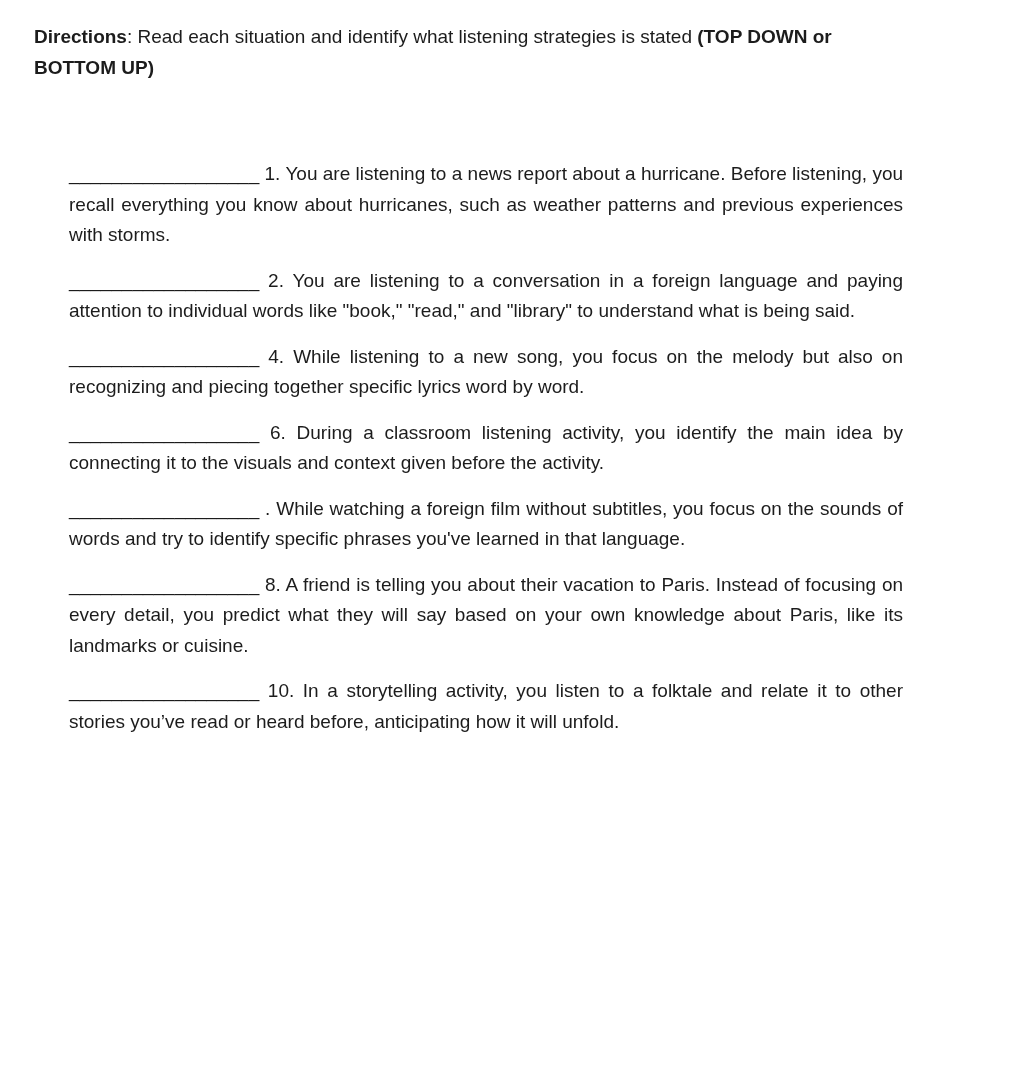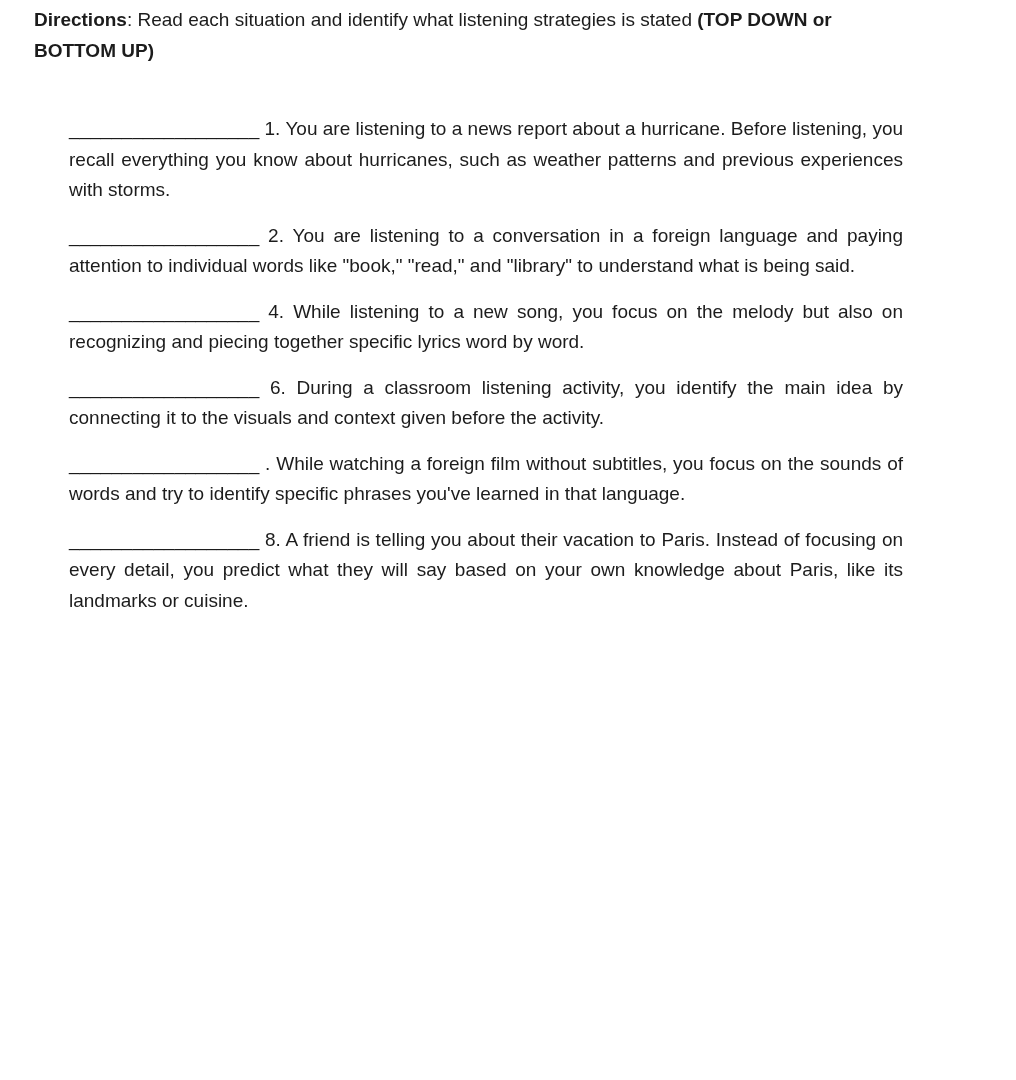--- a/index.html
+++ b/index.html
@@ -8,36 +8,36 @@
     background: #ffffff;
   }
   body {
     width: 1016px;
     height: 1080px;
     font-family: "Liberation Sans", "DejaVu Sans", sans-serif;
     color: #1c1c1c;
     overflow: hidden;
   }
   .page {
-    padding-top: 4px;
+    padding-top: 21px;
   }
   .directions {
     margin: 0 0 0 34px;
     max-width: 880px;
     font-size: 19px;
     line-height: 31px;
     text-align: left;
   }
   .directions .bold {
     font-weight: 700;
   }
   .items {
     margin-left: 69px;
     width: 834px;
-    margin-top: 48px;
+    margin-top: 76px;
   }
   .item {
     font-size: 19px;
     line-height: 30.5px;
     margin: 0 0 15px 0;
     text-align: justify;
     text-align-last: left;
   }
   .item .blank {
     letter-spacing: 0;
@@ -61,15 +61,16 @@
     <p class="item"><span class="blank">__________________</span> <span>4.</span> <span>While listening to a new song, you focus on the melody but also on recognizing and piecing together specific lyrics word by word.</span></p>
 
 
     <p class="item"><span class="blank">__________________</span> <span>6.</span> <span>During a classroom listening activity, you identify the main idea by connecting it to the visuals and context given before the activity.</span></p>
 
     <p class="item"><span class="blank">__________________</span> <span>.</span> <span>While watching a foreign film without subtitles, you focus on the sounds of words and try to identify specific phrases you've learned in that language.</span></p>
 
     <p class="item"><span class="blank">__________________</span> <span>8.</span> <span>A friend is telling you about their vacation to Paris. Instead of focusing on every detail, you predict what they will say based on your own knowledge about Paris, like its landmarks or cuisine.</span></p>
 
 
+    <p class="item"><span class="blank">__________________</span> <span>10.</span> <span>In a storytelling activity, you listen to a folktale and relate it to other stories you’ve read or heard before, anticipating how it will unfold.</span></p>
 
   </div>
 </div>
 
 </body></html>

